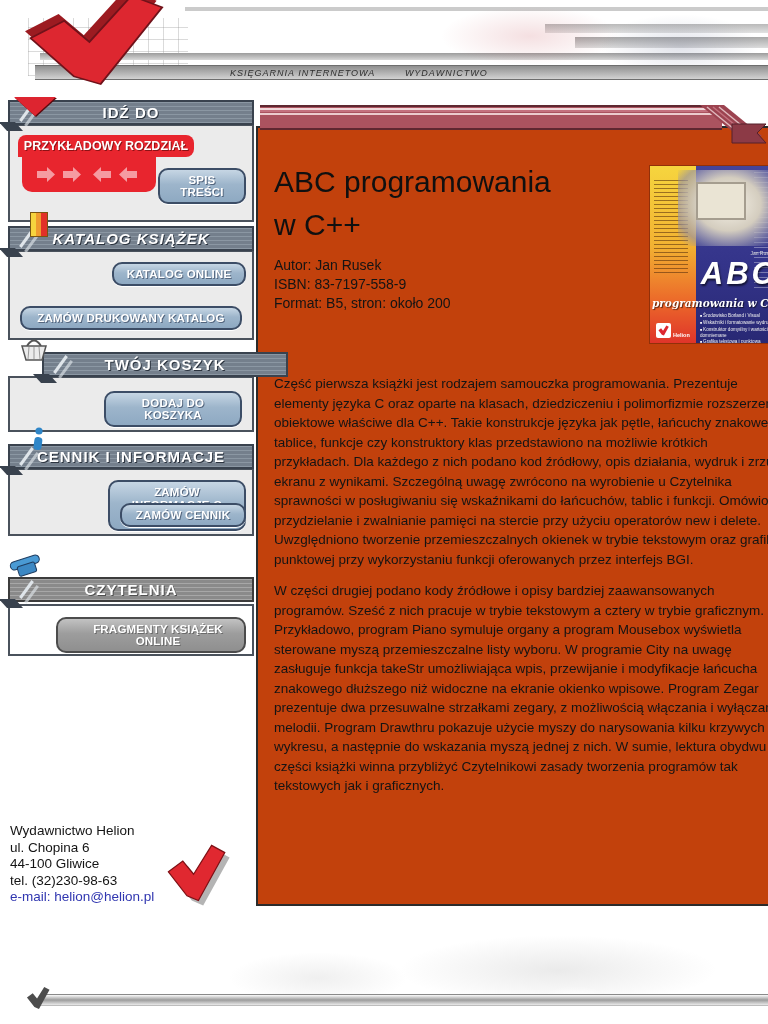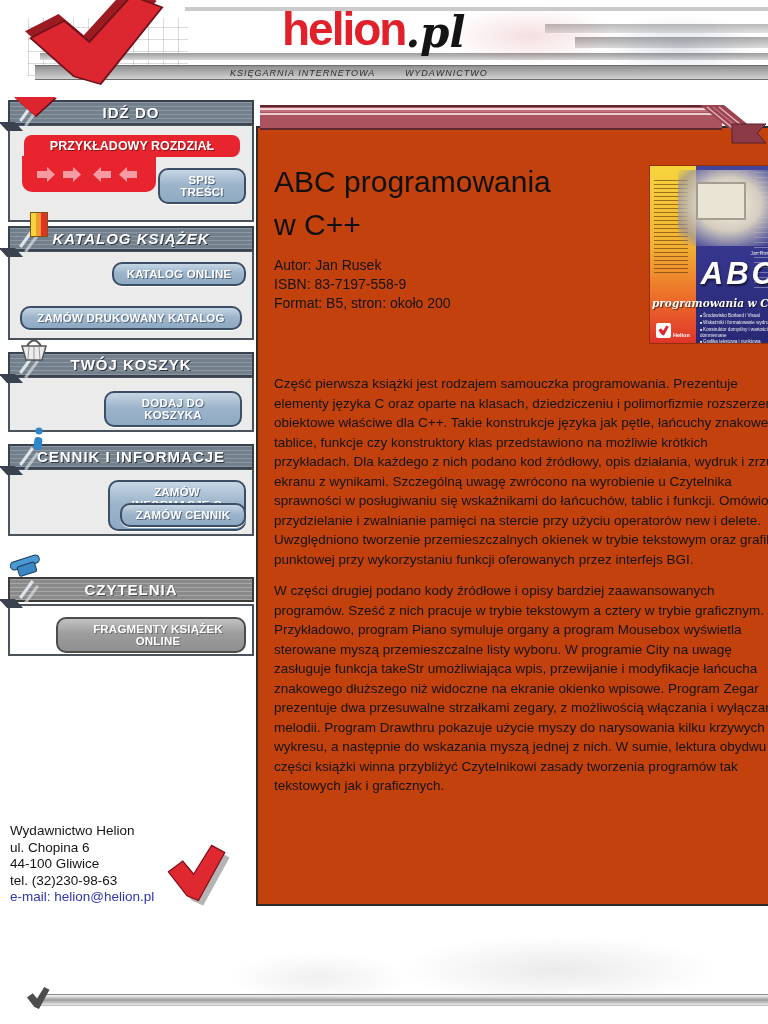--- a/index.html
+++ b/index.html
@@ -50,21 +50,21 @@
   .pbody.white{background:#fff;}
 
   .btn{position:absolute;box-sizing:border-box;cursor:pointer;
        background:linear-gradient(180deg,#c6d6e4 0,#9db5cb 45%,#8ea9c2 100%);
        border:2px solid #3c4d66;border-radius:10px;color:#fff;font-weight:bold;
        font-size:11.5px;letter-spacing:.2px;text-align:center;padding:4px 6px;
        text-shadow:1px 1px 0 #54667e;box-shadow:0 1px 0 #fff;}
   .btn.gray{background:linear-gradient(180deg,#c2c2c2 0,#9d9d9d 45%,#8f8f8f 100%);
        border-color:#4c4c4c;text-shadow:1px 1px 0 #6a6a6a;padding-left:20px;}
 
-  .red-label{position:absolute;left:14px;top:9px;width:216px;height:22px;background:#e8252e;
+  .red-label{position:absolute;left:8px;top:9px;width:176px;height:22px;background:#e8252e;
        border-radius:8px 8px 8px 0;color:#fff;font-weight:bold;font-size:12.5px;
        text-align:center;line-height:22px;text-shadow:1px 1px 0 #8c1115;cursor:pointer;}
   .red-arrows{position:absolute;left:12px;top:30px;width:134px;height:36px;background:#e8252e;
        border-radius:0 0 10px 10px;display:flex;align-items:center;justify-content:center;cursor:pointer;}
 
   .tri-icon{position:absolute;left:14px;top:97px;width:0;height:0;z-index:3;
        border-left:21px solid transparent;border-right:21px solid transparent;
        border-top:19px solid #dd2530;filter:drop-shadow(1px 1px 0 #5a0a0e);}
   .stripes-icon{position:absolute;left:30px;top:212px;width:16px;height:23px;z-index:3;
        background:linear-gradient(90deg,#f6d43e 0 5px,#ef9b2e 5px 10px,#e23128 10px 16px);
@@ -143,23 +143,20 @@
     <div class="blobA"></div>
     <div class="blobB"></div>
     <div class="tagband">
       <span>KSIĘGARNIA INTERNETOWA</span>
       <span>WYDAWNICTWO</span>
     </div>
     <svg class="mast-check" viewBox="0 0 100 100" preserveAspectRatio="none">
       <polygon points="0,41 24,23 42,45 72,-3 94,9 50,89 31,81" fill="#9c1b21"></polygon>
       <polygon points="4,48 28,30 46,52 76,4 98,16 54,96 35,88" fill="#dd2730" stroke="#70121a" stroke-width="1.5"></polygon>
     </svg>
-    <div class="logoline">
-      <span class="logo-red">helion</span><span class="logo-pl">.pl</span>
-    </div>
   </header>
 
   <div class="tri-icon"></div>
   <div class="hdr" style="top:100px;">
     <span>IDŹ DO</span>
   </div>
   <div class="pbody" style="top:124px;height:98px;">
     <div class="red-label">PRZYKŁADOWY ROZDZIAŁ</div>
     <div class="red-arrows">
       <svg width="104" height="15" viewBox="0 0 104 15">
@@ -181,21 +178,21 @@
     <div class="btn" style="left:10px;bottom:8px;width:222px;">ZAMÓW DRUKOWANY KATALOG</div>
   </div>
 
   <svg class="basket-icon" width="32" height="24" viewBox="0 0 32 24">
     <path d="M9,9 Q16,-2 23,9" fill="none" stroke="#555" stroke-width="2"></path>
     <polygon points="4,9 28,9 24,23 8,23" fill="#ececec" stroke="#555" stroke-width="1.5"></polygon>
     <line x1="11" y1="10" x2="10" y2="22" stroke="#999"></line>
     <line x1="16" y1="10" x2="16" y2="22" stroke="#999"></line>
     <line x1="21" y1="10" x2="22" y2="22" stroke="#999"></line>
   </svg>
-  <div class="hdr" style="top:352px;">
+  <div class="hdr" style="top:352px;margin-left:34px;">
     <span>TWÓJ KOSZYK</span>
   </div>
   <div class="pbody" style="top:376px;height:56px;">
     <div class="btn" style="right:10px;top:13px;width:138px;">DODAJ DO KOSZYKA</div>
   </div>
 
   <svg class="info-icon" width="16" height="24" viewBox="0 0 16 24">
     <circle cx="9" cy="4" r="3.6" fill="#2f86c8"></circle>
     <rect x="4" y="10" width="8" height="13" rx="3.5" fill="#2f86c8" transform="rotate(8 8 16)"></rect>
   </svg>

